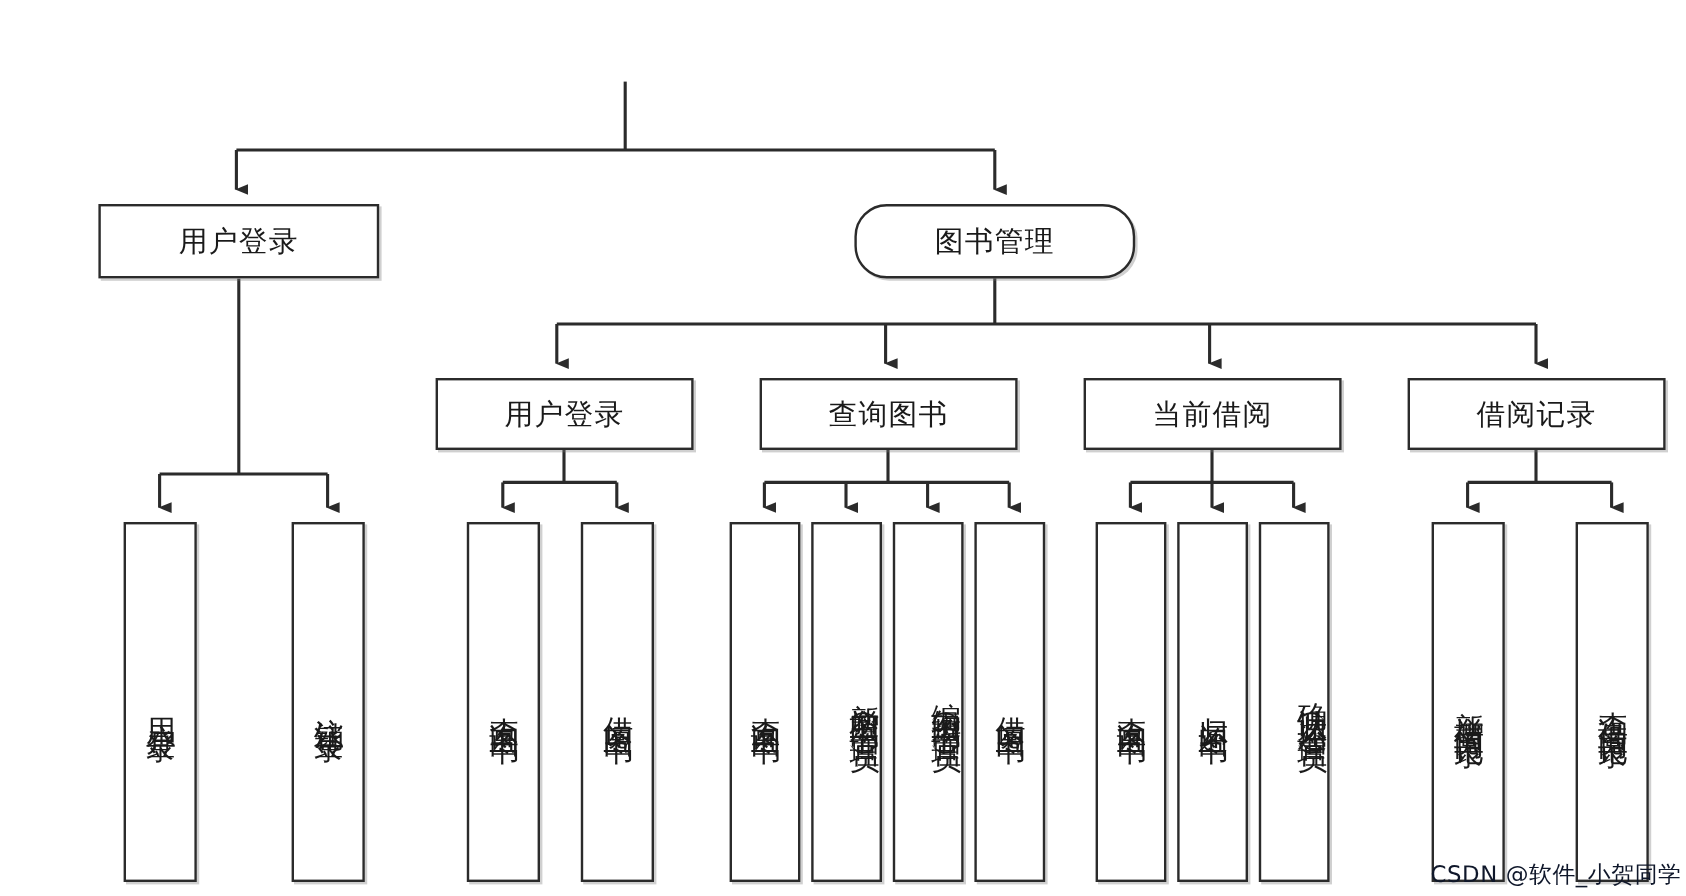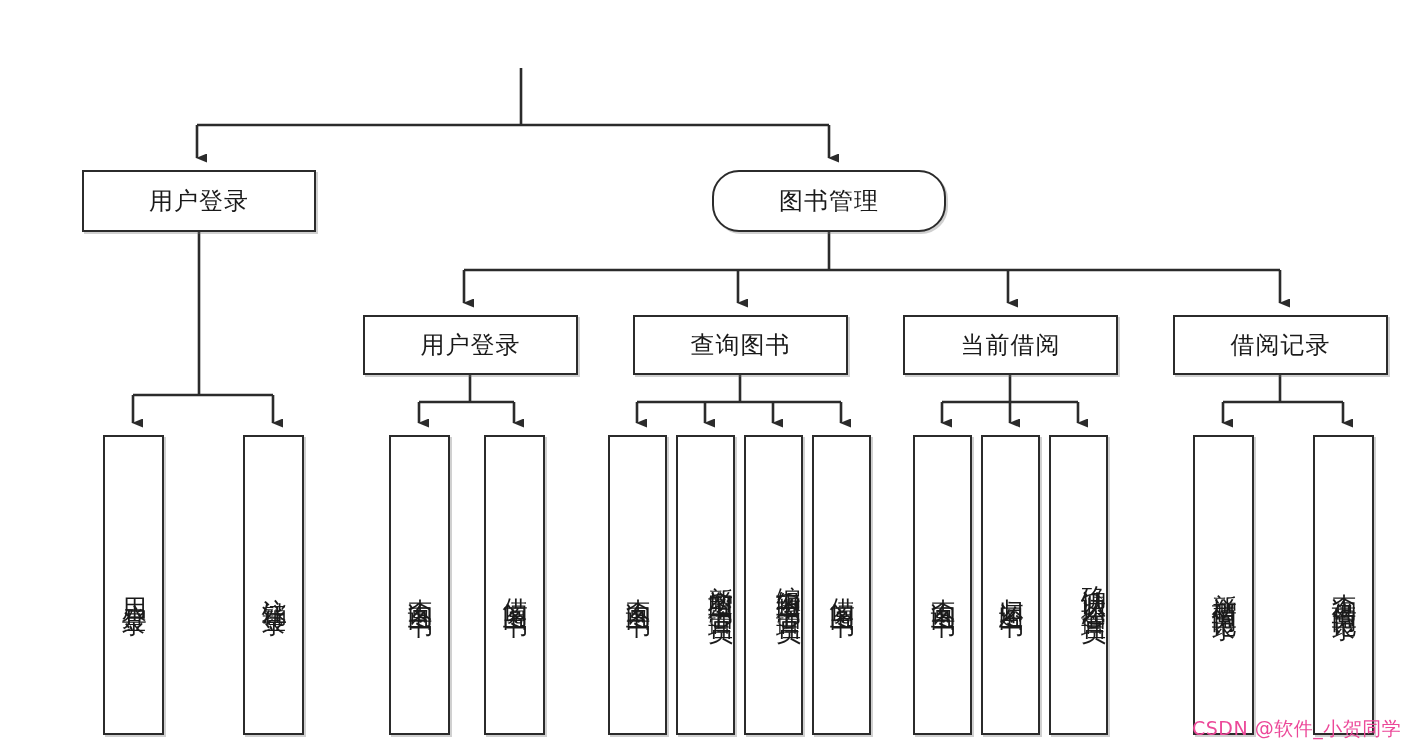--- a/index.html
+++ b/index.html
@@ -60,21 +60,21 @@
   .node.leaf.vtop {
     align-items: flex-start;
     justify-content: center;
   }
   .node.leaf span {
     display: block;
   }
   .watermark {
     position: absolute;
     font-size: 19px;
-    color: #ec4899;
+    color: #0f172a;
     white-space: nowrap;
     letter-spacing: 0.5px;
   }
 </style>
 </head>
 <body>
 
 <div id="canvas">
 
   <svg id="edges" viewBox="0 0 1405 747" xmlns="http://www.w3.org/2000/svg">

